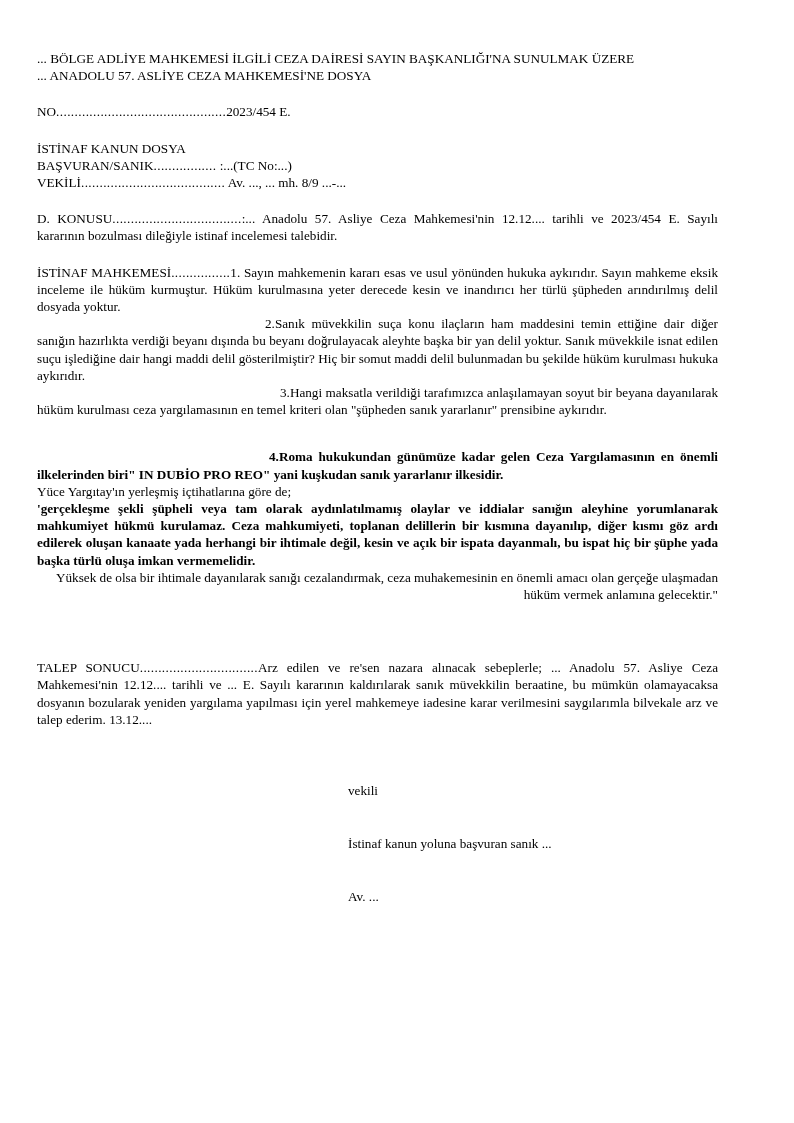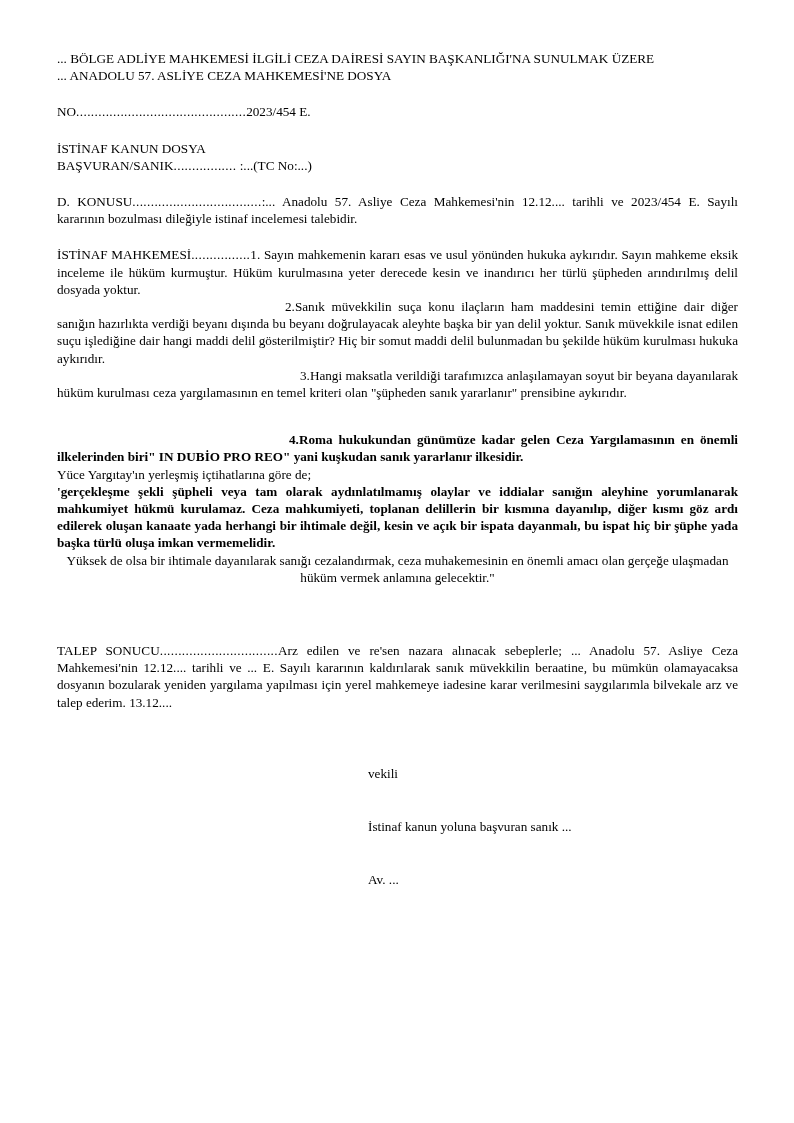--- a/index.html
+++ b/index.html
@@ -13,42 +13,42 @@
     height: 1123px;
     font-family: "Liberation Serif", "DejaVu Serif", serif;
     color: #000000;
     -webkit-font-smoothing: antialiased;
   }
   .page {
     position: relative;
     width: 771px;
     height: 1123px;
     box-sizing: border-box;
-    padding: 50px 56px 0 57px;
+    padding: 50px 56px 0 37px;
   }
   .doc {
     width: 681px;
     font-size: 13.2px;
     line-height: 17.2px;
   }
 
   
   .block { margin: 0; }
   .gap-md { height: 19px; }
   .gap-lg { height: 30px; }
   .gap-xl { height: 56px; }
 
   .line { white-space: pre-wrap; }
 
   .para {
     text-align: justify;
     text-justify: inter-word;
     white-space: pre-wrap;
   }
-  .para-last { text-align: center; }
+  .para-last { text-align: right; }
 
   .heading-lines {
     white-space: pre-wrap;
     text-align: left;
   }
 
   .bold { font-weight: bold; }
 
   
   .leader { letter-spacing: 0.4px; }
@@ -80,20 +80,21 @@
     <div class="block heading-lines">... ANADOLU 57. ASLİYE CEZA MAHKEMESİ'NE DOSYA</div>
 
     <div class="gap-md"></div>
 
     <div class="block line"><span>NO</span><span class="leader">..............................................</span><span>2023/454 E.</span></div>
 
     <div class="gap-md"></div>
 
     <div class="block line">İSTİNAF KANUN DOSYA</div>
     <div class="block line"><span>BAŞVURAN/SANIK</span><span class="leader">.................</span><span> :...(TC No:...)</span></div>
+    <div class="block line"><span>VEKİLİ</span><span class="leader">.......................................</span><span> Av. ..., ... mh. 8/9 ...-...</span></div>
 
     <div class="gap-md"></div>
 
     <div class="block para"><span>D. KONUSU</span><span class="leader">...................................</span><span>:... Anadolu 57. Asliye Ceza Mahkemesi'nin 12.12.... tarihli ve 2023/454 E. Sayılı kararının bozulması dileğiyle istinaf incelemesi talebidir.</span></div>
 
     <div class="gap-md"></div>
 
     <div class="block para"><span>İSTİNAF MAHKEMESİ</span><span class="leader">................</span><span>1.</span>&nbsp;<span>Sayın mahkemenin kararı esas ve usul yönünden hukuka aykırıdır. Sayın mahkeme eksik inceleme ile hüküm kurmuştur. Hüküm kurulmasına yeter derecede kesin ve inandırıcı her türlü şüpheden arındırılmış delil dosyada yoktur.</span></div>
 
     <div class="block para"><span class="indent-2"></span><span>2.</span><span>Sanık müvekkilin suça konu ilaçların ham maddesini temin ettiğine dair diğer sanığın hazırlıkta verdiği beyanı dışında bu beyanı doğrulayacak aleyhte başka bir yan delil yoktur. Sanık müvekkile isnat edilen suçu işlediğine dair hangi maddi delil gösterilmiştir? Hiç bir somut maddi delil bulunmadan bu şekilde hüküm kurulması hukuka aykırıdır.</span></div>

